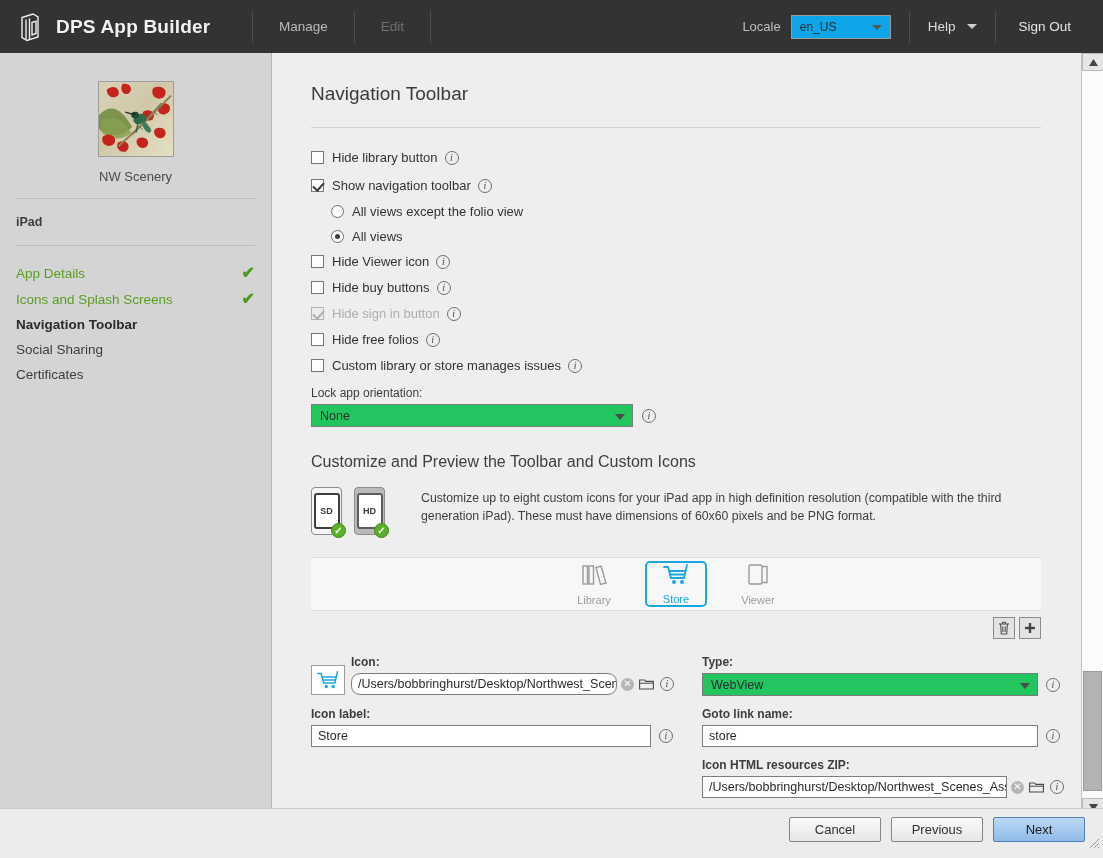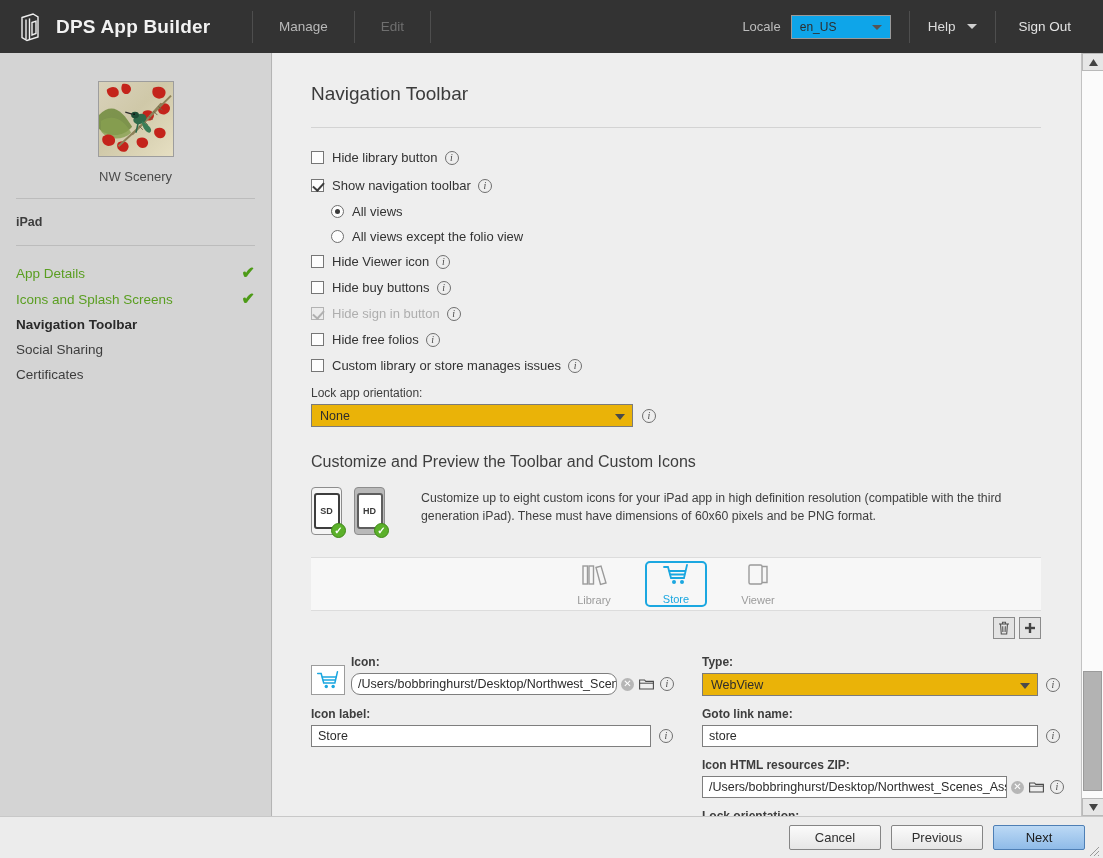--- a/index.html
+++ b/index.html
@@ -117,21 +117,21 @@
   }
   .rad.on::after {
     content: ""; position: absolute; left: 3px; top: 3px; width: 5px; height: 5px;
     border-radius: 50%; background: #3a3a3a;
   }
   .rad-label { font-size: 13px; color: #333333; }
 
   .field-label { font-size: 12px; color: #3d3d3d; margin-bottom: 4px; }
   .field-label.bold { font-weight: bold; }
   .select-box {
-    position: relative; height: 23px; background: #eab308;
+    position: relative; height: 23px; background: #22c55e;
     border: 1px solid #7b7b7b; display: flex; align-items: center;
     padding-left: 8px; font-size: 12.5px; color: #2d2d2d;
   }
   .select-box .arrow {
     position: absolute; right: 7px; top: 50%; margin-top: -2px; width: 0; height: 0;
     border-left: 5px solid transparent; border-right: 5px solid transparent;
     border-top: 6px solid #4a4a4a;
   }
   .text-box {
     height: 22px; background: #ffffff; border: 1px solid #7e7e7e;
@@ -215,21 +215,21 @@
   }
   .vs-arrow.bottom { position: absolute; bottom: 0; left: 0; }
   .vs-track { position: absolute; top: 18px; bottom: 18px; left: 0; width: 22px; background: #fbfbfb; }
   .vs-thumb {
     position: absolute; left: 1px; width: 19px; background: #b3b3b3;
     border: 1px solid #9b9b9b; top: 600px; height: 120px;
   }
 
   
   .footer {
-    position: absolute; left: 0; bottom: 0; width: 1103px; height: 42px;
+    position: absolute; left: 0; bottom: 8px; width: 1103px; height: 42px;
     background: #ececec; border-top: 1px solid #c8c8c8;
     display: flex; align-items: center; justify-content: flex-end; padding-right: 18px;
   }
   .btn {
     height: 25px; min-width: 92px; padding: 0 14px; border: 1px solid #858585;
     background: linear-gradient(#fbfbfb, #e6e6e6); font-size: 13px; color: #2f2f2f;
     display: flex; align-items: center; justify-content: center; margin-left: 10px;
     border-radius: 2px;
   }
   .btn.primary {
@@ -370,26 +370,26 @@
       </div>
 
       <div class="row tight">
         <span class="cbx checked"></span>
         <span class="cbx-label">Show navigation toolbar</span>
         <span class="info">i</span>
       </div>
 
       <div class="radio-group">
         <div class="radio-row">
+          <span class="rad"></span>
+          <span class="rad-label">All views except the folio view</span>
+        </div>
+        <div class="radio-row">
           <span class="rad on"></span>
           <span class="rad-label">All views</span>
-        </div>
-        <div class="radio-row">
-          <span class="rad"></span>
-          <span class="rad-label">All views except the folio view</span>
         </div>
       </div>
 
       <div class="row tight">
         <span class="cbx"></span>
         <span class="cbx-label">Hide Viewer icon</span>
         <span class="info">i</span>
       </div>
 
       <div class="row tight">

